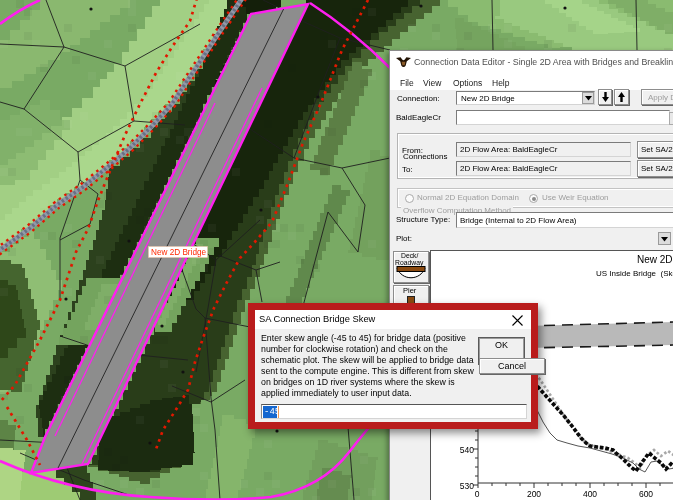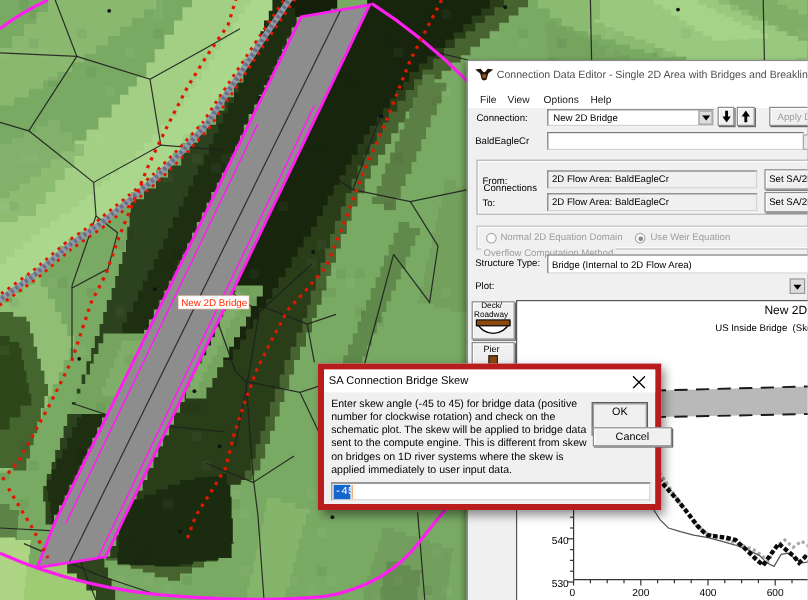--- a/index.html
+++ b/index.html
@@ -466,21 +466,21 @@
 
     <text x="44" y="203" font-size="8.5" text-anchor="end" fill="#000">540</text>
     <text x="44" y="239" font-size="8.5" text-anchor="end" fill="#000">530</text>
     <text x="47" y="247" font-size="8.5" text-anchor="middle" fill="#000">0</text>
     <text x="104" y="247" font-size="8.5" text-anchor="middle" fill="#000">200</text>
     <text x="160" y="247" font-size="8.5" text-anchor="middle" fill="#000">400</text>
     <text x="216" y="247" font-size="8.5" text-anchor="middle" fill="#000">600</text>
   </svg>
 </div>
 
-<div id="skew" class="win" style="left:265px;top:303px;width:276px;height:112px;border:5px solid #b91c1c;box-shadow:3px 4px 8px rgba(0,0,0,0.45);">
+<div id="skew" class="win" style="left:248px;top:303px;width:276px;height:112px;border:7px solid #b91c1c;box-shadow:3px 4px 8px rgba(0,0,0,0.45);">
   <div class="abs" style="left:0;top:0;width:276px;height:19px;background:#ffffff;"></div>
   <div class="lbl" style="left:4px;top:4px;font-size:9.3px;">SA Connection Bridge Skew</div>
   <svg class="abs" style="left:257px;top:5px;" width="11" height="11" viewBox="0 0 11 11">
       <path d="M0.5,0.5 L10.5,10.5 M10.5,0.5 L0.5,10.5" stroke="#000" stroke-width="1.1"></path>
     </svg>
   <div class="abs" style="left:6px;top:23px;font-size:8.8px;line-height:11px;color:#000;white-space:nowrap;">Enter skew angle (-45 to 45) for bridge data (positive<br>number for clockwise rotation) and check on the<br>schematic plot. The skew will be applied to bridge data<br>sent to the compute engine. This is different from skew<br>on bridges on 1D river systems where the skew is<br>applied immediately to user input data.</div>
   <div class="btn" style="left:223px;top:27px;width:47px;height:28px;line-height:15px;font-size:9px;border:1px solid #5a5a5a;box-shadow:inset 0 0 0 1px #9a9a9a;">OK</div>
   <div class="btn" style="left:224px;top:48px;width:66px;height:16px;line-height:15px;font-size:9px;">Cancel</div>
   <div class="sunken" style="left:6px;top:94px;width:266px;height:15px;border-top-color:#555;border-left-color:#888;"></div>
   <div class="abs" style="left:8px;top:95.5px;width:14px;height:12px;background:#1466cf;"></div>

